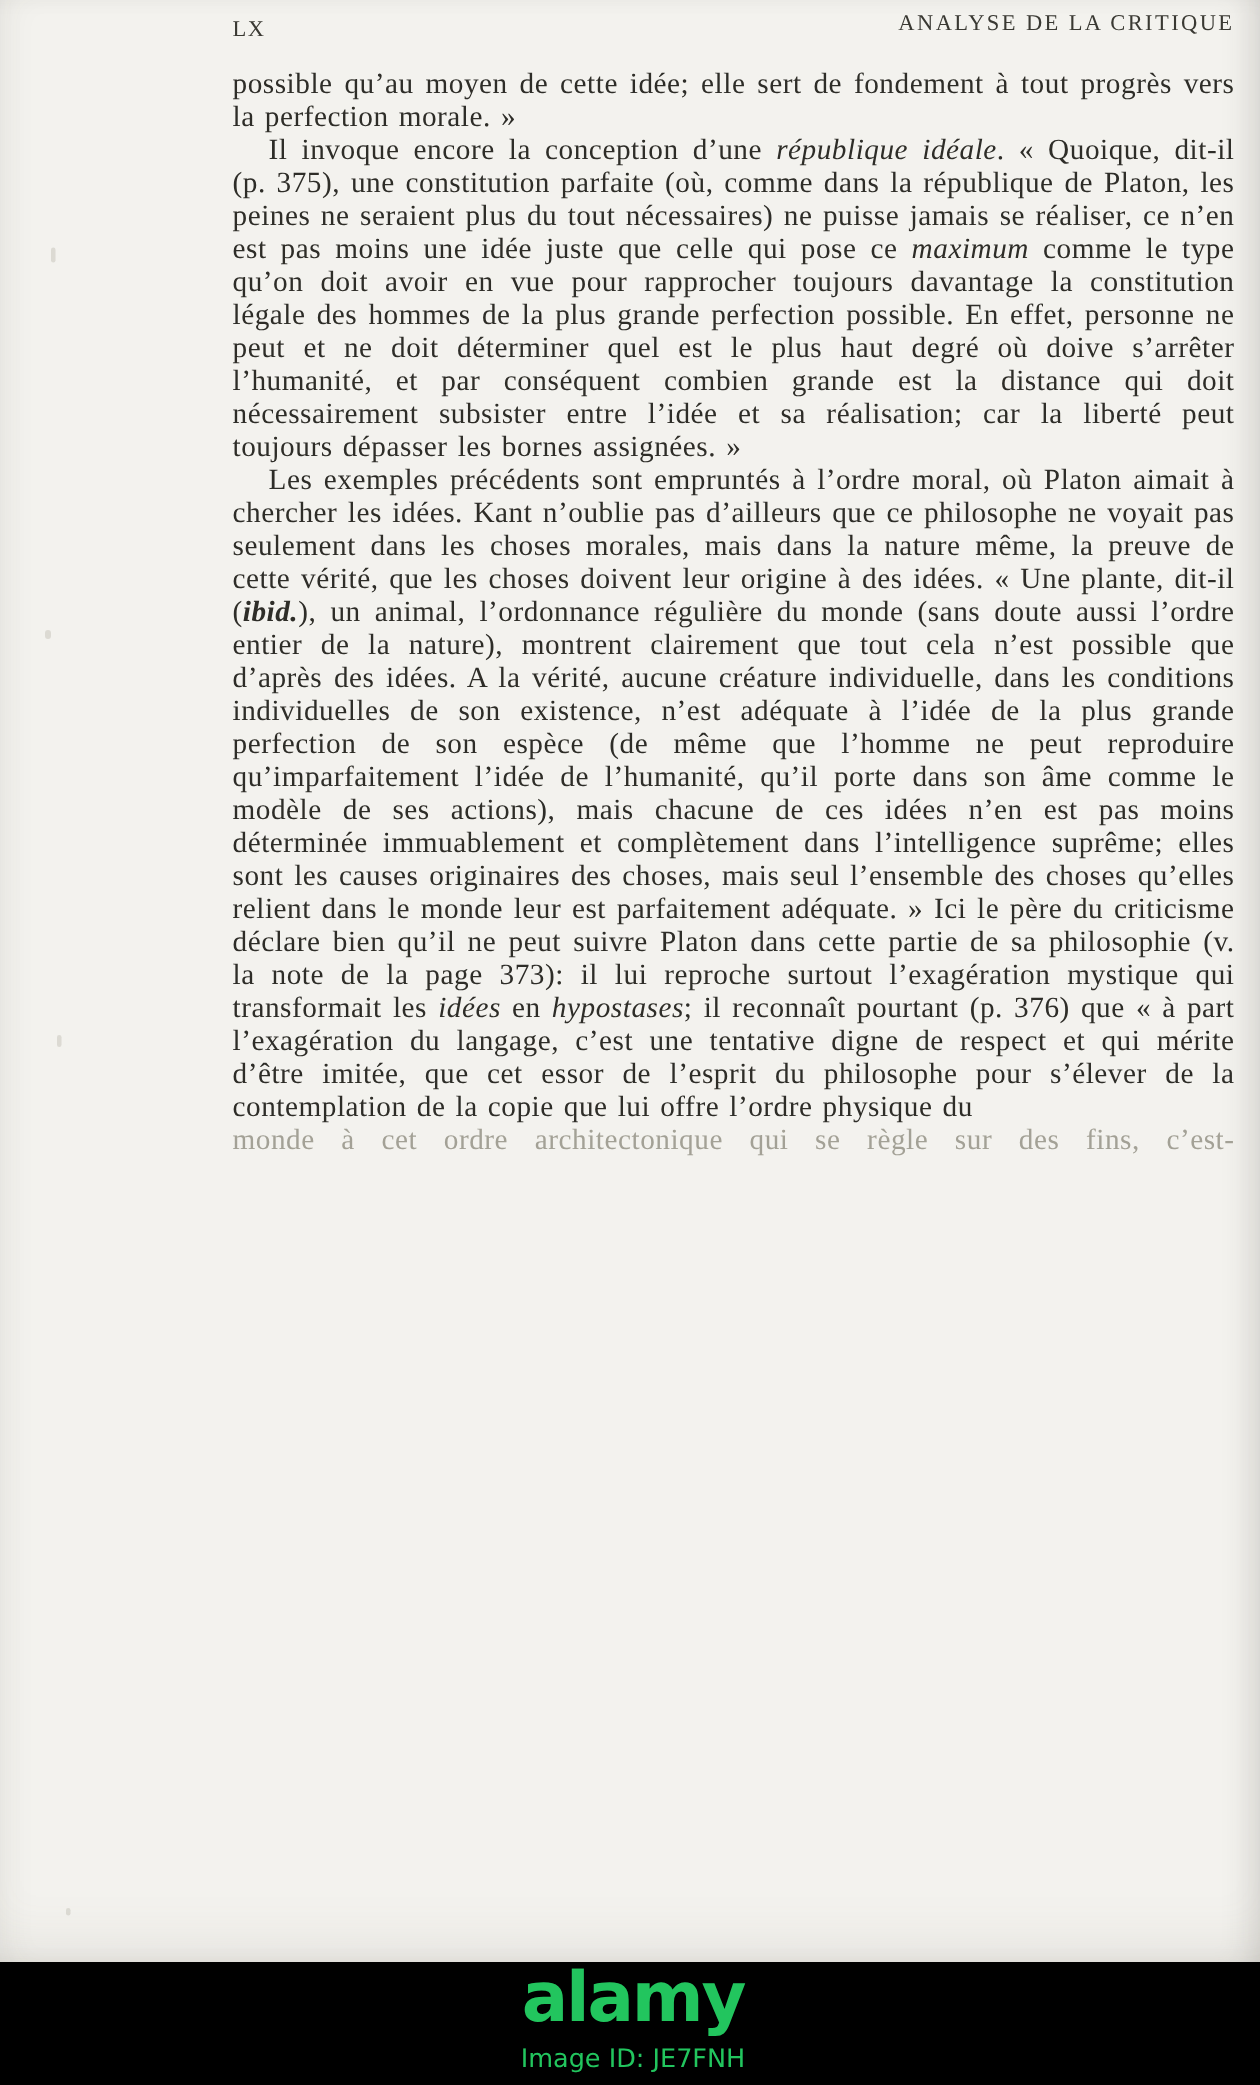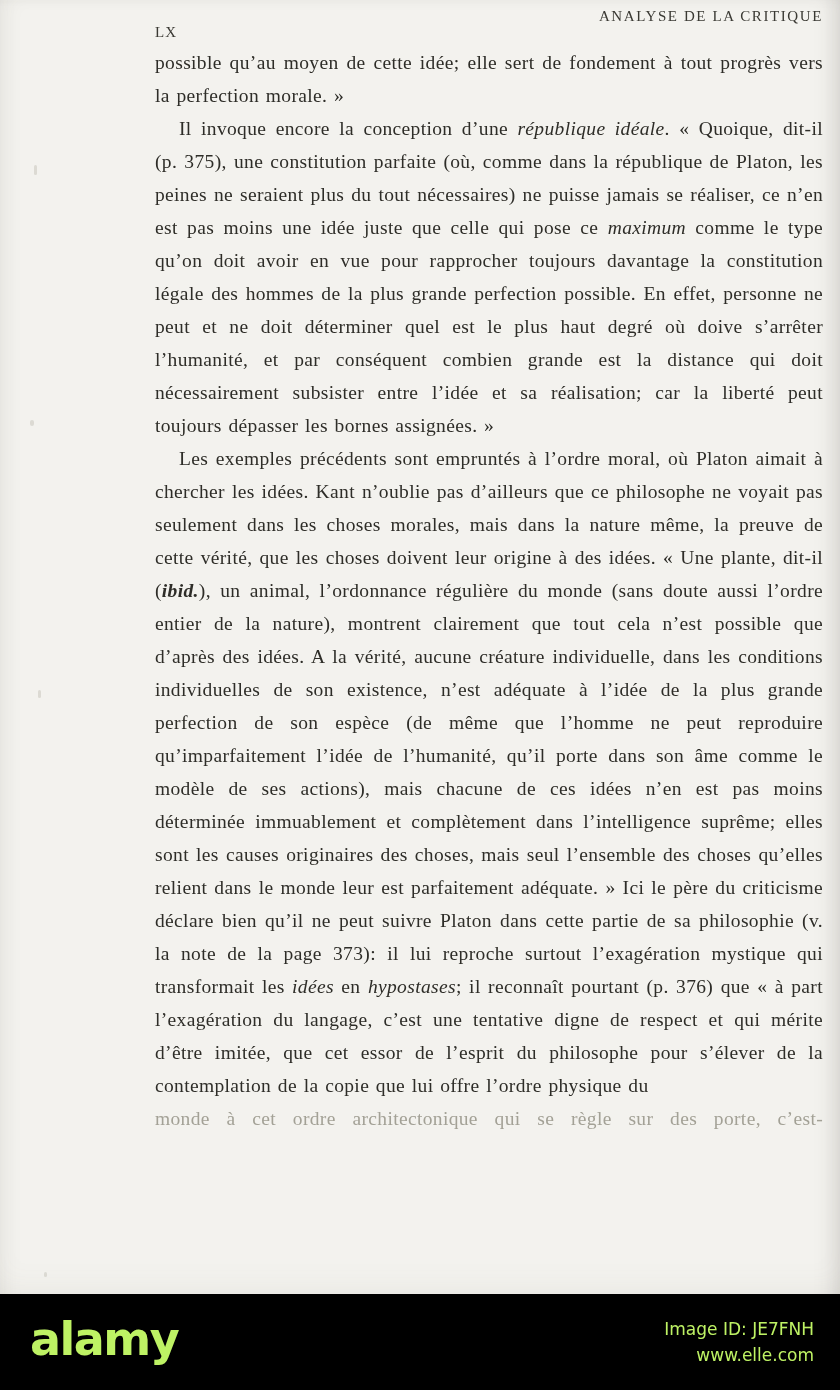--- a/index.html
+++ b/index.html
@@ -18,26 +18,26 @@
     box-shadow: inset -16px 0 22px -12px rgba(60,58,50,0.18),
                 inset 12px 0 26px -14px rgba(60,58,50,0.10),
                 inset 0 -30px 40px -24px rgba(120,116,104,0.15);
     overflow: hidden;
   }
 
   .page-header {
     position: absolute; top: 8px; left: 155px; width: 668px;
     font-size: 15px; letter-spacing: 1.6px; color: #3a3933;
   }
-  .page-number { position: absolute; left: 0; top: 16px; letter-spacing: 1px; }
+  .page-number { position: absolute; left: 0; top: 4px; letter-spacing: 1px; }
   .header-title { display: block; text-align: right; }
 
   .page-body {
     position: absolute; top: 46px; left: 155px; width: 668px;
-    font-size: 19.5px; line-height: 33px; color: #2e2d28;
+    font-size: 19.5px; line-height: 22px; color: #2e2d28;
     letter-spacing: 0.35px; word-spacing: 1.5px;
     text-align: justify;
   }
   .para { text-align: justify; }
   .para.indent { text-indent: 24px; }
   .it { font-style: italic; }
   .b  { font-weight: bold; font-style: italic; }
   .para.faded {
     color: #a3a196;
     filter: blur(0.4px);
@@ -47,25 +47,26 @@
   
   .scan-artifact { position: absolute; background: #c9c7bd; opacity: .55; border-radius: 2px; }
   .art1 { left: 34px; top: 165px; width: 3px;  height: 10px; }
   .art2 { left: 30px; top: 420px; width: 4px;  height: 6px;  }
   .art3 { left: 38px; top: 690px; width: 3px;  height: 8px;  }
   .art4 { left: 44px; top: 1272px; width: 3px; height: 5px;  }
 
   
   .alamy-bar {
     position: absolute; left: 0; bottom: 0;
-    width: 840px; height: 96px;
-    background: #000000; color: #bef264;
+    width: 840px; height: 82px;
+    background: #000000; color: #22c55e;
     display: flex; align-items: center; justify-content: space-between;
     padding: 0 26px 0 30px;
     font-family: "DejaVu Sans", sans-serif;
+    flex-direction: column;
   }
   .alamy-logo {
     font-weight: bold; font-size: 46px; letter-spacing: -1.5px;
     line-height: 1; padding-bottom: 6px;
   }
   .bar-right { text-align: right; font-size: 17px; line-height: 1.55; font-weight: normal; }
 </style>
 </head>
 <body>
 
@@ -75,21 +76,21 @@
 
     <div class="page-header">
       <span class="page-number">LX</span>
       <span class="header-title">ANALYSE DE LA CRITIQUE</span>
     </div>
 
     <div class="page-body">
         <p class="para"><span>possible qu’au moyen de cette idée; elle sert de fondement à tout progrès vers la perfection morale. »</span></p>
         <p class="para indent"><span>Il invoque encore la conception d’une </span><span class="it">république idéale</span><span>. « Quoique, dit-il (p. 375), une constitution parfaite (où, comme dans la république de Platon, les peines ne seraient plus du tout nécessaires) ne puisse jamais se réaliser, ce n’en est pas moins une idée juste que celle qui pose ce </span><span class="it">maximum</span><span> comme le type qu’on doit avoir en vue pour rapprocher toujours davantage la constitution légale des hommes de la plus grande perfection possible. En effet, personne ne peut et ne doit déterminer quel est le plus haut degré où doive s’arrêter l’humanité, et par conséquent combien grande est la distance qui doit nécessairement subsister entre l’idée et sa réalisation; car la liberté peut toujours dépasser les bornes assignées. »</span></p>
         <p class="para indent"><span>Les exemples précédents sont empruntés à l’ordre moral, où Platon aimait à chercher les idées. Kant n’oublie pas d’ailleurs que ce philosophe ne voyait pas seulement dans les choses morales, mais dans la nature même, la preuve de cette vérité, que les choses doivent leur origine à des idées. « Une plante, dit-il (</span><span class="it b">ibid.</span><span>), un animal, l’ordonnance régulière du monde (sans doute aussi l’ordre entier de la nature), montrent clairement que tout cela n’est possible que d’après des idées. A la vérité, aucune créature individuelle, dans les conditions individuelles de son existence, n’est adéquate à l’idée de la plus grande perfection de son espèce (de même que l’homme ne peut reproduire qu’imparfaitement l’idée de l’humanité, qu’il porte dans son âme comme le modèle de ses actions), mais chacune de ces idées n’en est pas moins déterminée immuablement et complètement dans l’intelligence suprême; elles sont les causes originaires des choses, mais seul l’ensemble des choses qu’elles relient dans le monde leur est parfaitement adéquate. » Ici le père du criticisme déclare bien qu’il ne peut suivre Platon dans cette partie de sa philosophie (v. la note de la page 373): il lui reproche surtout l’exagération mystique qui transformait les </span><span class="it">idées</span><span> en </span><span class="it">hypostases</span><span>; il reconnaît pourtant (p. 376) que « à part l’exagération du langage, c’est une tentative digne de respect et qui mérite d’être imitée, que cet essor de l’esprit du philosophe pour s’élever de la contemplation de la copie que lui offre l’ordre physique du</span></p>
-        <p class="para faded"><span>monde à cet ordre architectonique qui se règle sur des porte, c’est-</span></p>
+        <p class="para faded"><span>monde à cet ordre architectonique qui se règle sur des fins, c’est-</span></p>
       </div>
 
     <div class="scan-artifact art1"></div>
     <div class="scan-artifact art2"></div>
     <div class="scan-artifact art3"></div>
     <div class="scan-artifact art4"></div>
   </div>
 
   <div class="alamy-bar">
     <div class="alamy-logo">alamy</div>

